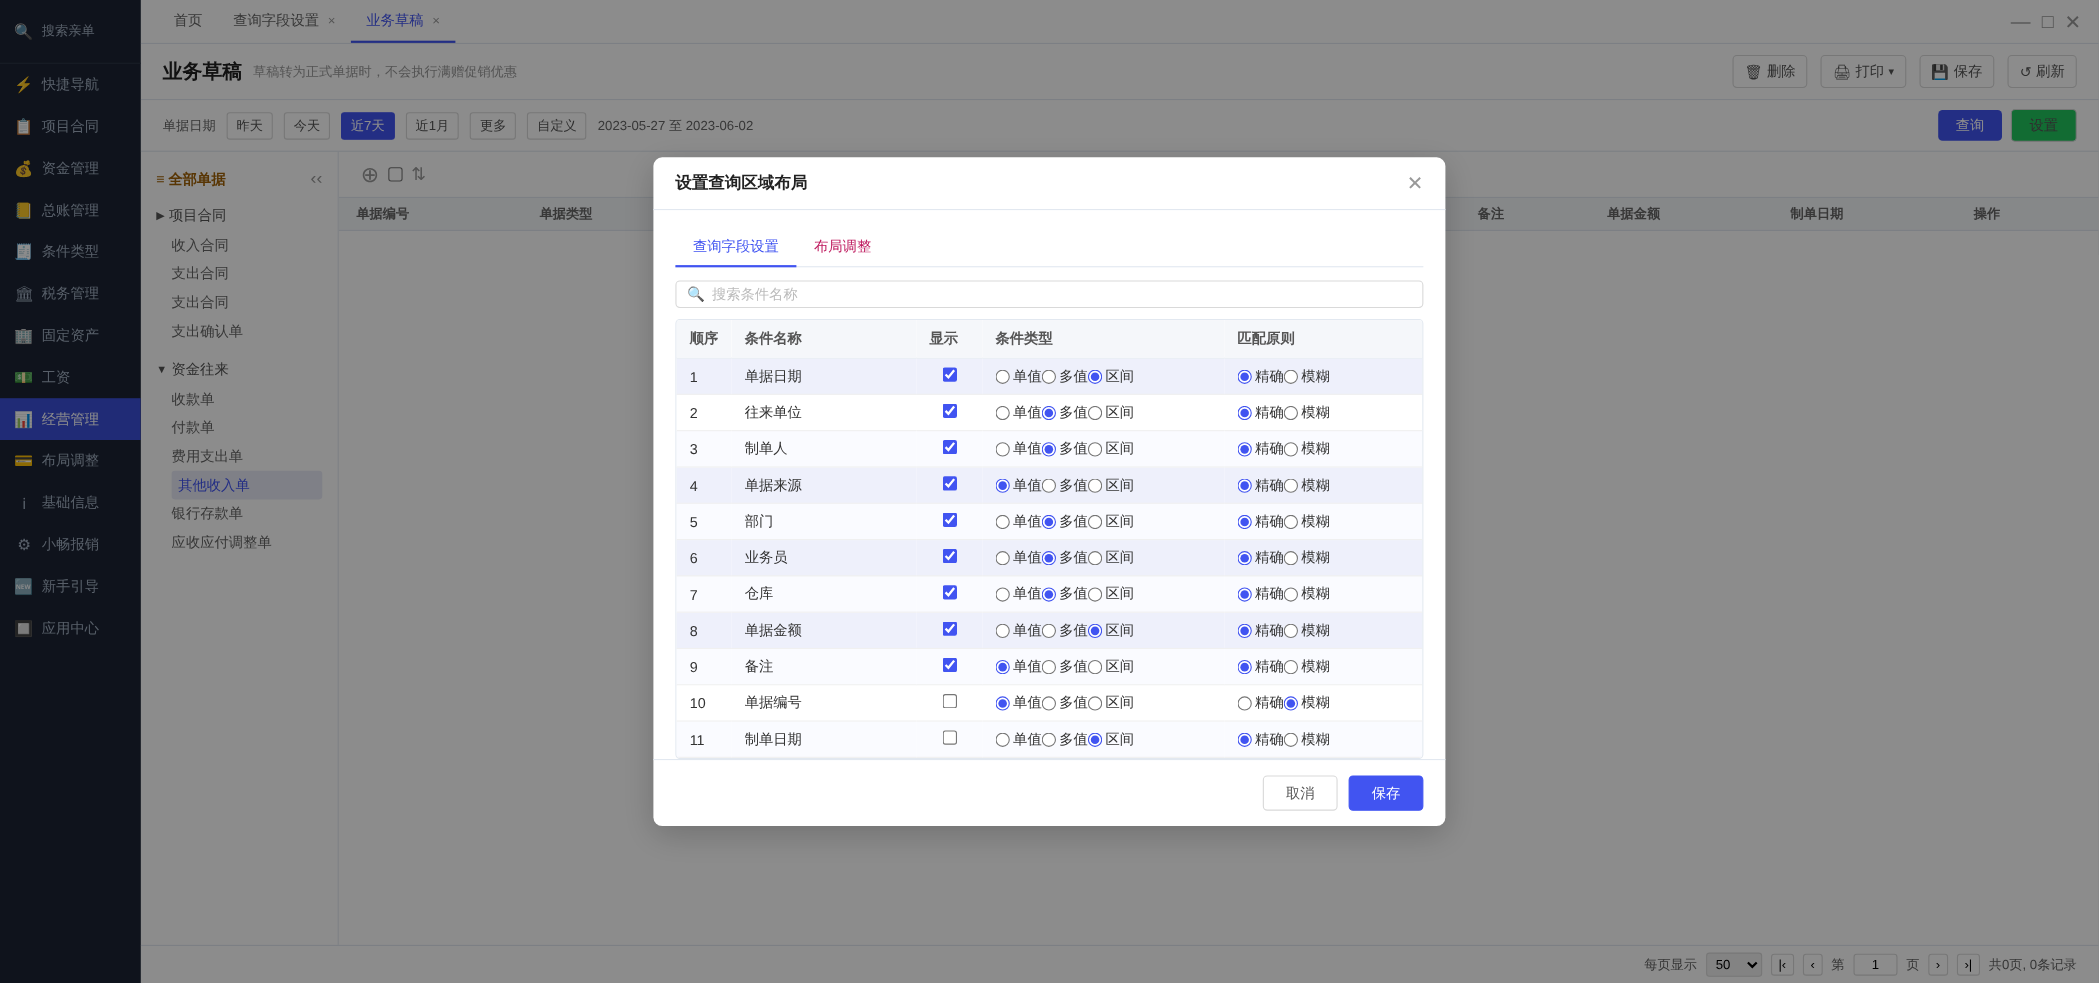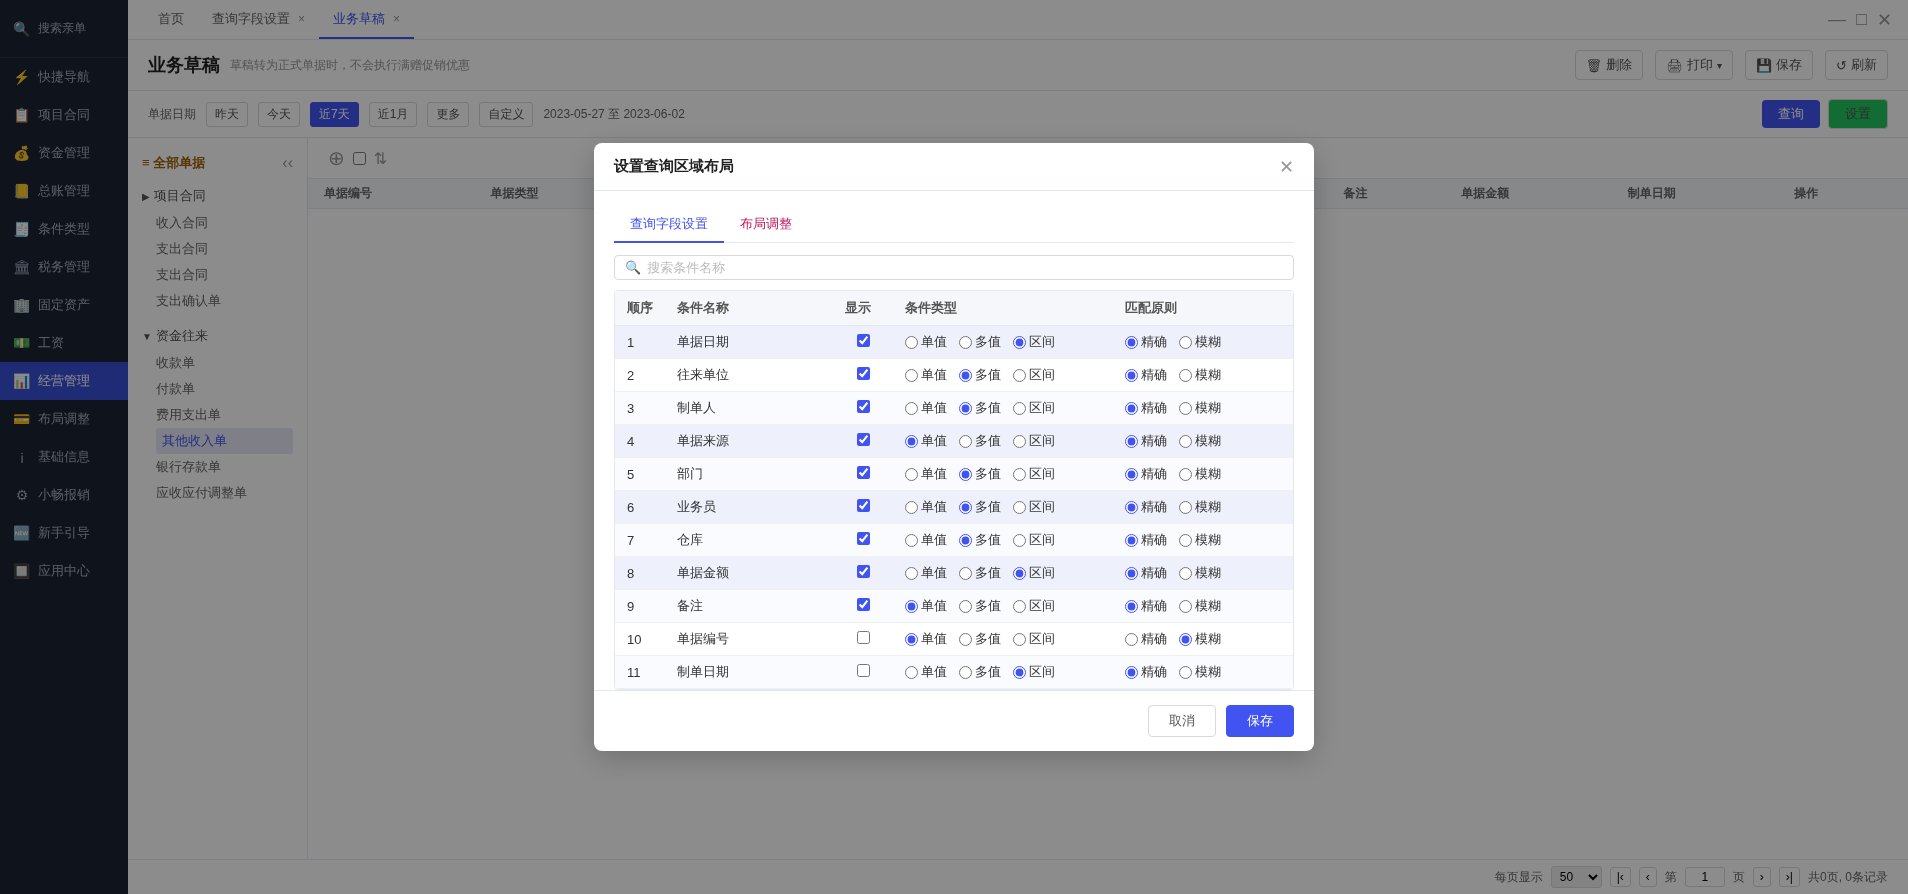--- a/index.html
+++ b/index.html
@@ -70,21 +70,21 @@
 
     
     .config-table { flex: 1; overflow-y: auto; border: 1px solid #e2e8f0; border-radius: 4px; }
     .config-table table { width: 100%; border-collapse: collapse; font-size: 13px; }
     .config-table thead th { background: #f5f7fa; padding: 8px 12px; text-align: left; font-weight: 600; color: #555; border-bottom: 1px solid #e2e8f0; position: sticky; top: 0; z-index: 1; }
     .config-table tbody tr { border-bottom: 1px solid #f0f0f0; }
     .config-table tbody tr:nth-child(odd) { background: #fafbff; }
     .config-table tbody tr:nth-child(even) { background: #fff; }
     .config-table tbody tr.selected-row { background: #eef0fb !important; }
     .config-table tbody td { padding: 7px 12px; vertical-align: middle; }
-    .radio-group { display: flex; align-items: center; gap: 12px; }
+    .radio-group { display: flex; align-items: center; gap: 0; }
     .radio-item { display: flex; align-items: center; gap: 3px; cursor: pointer; }
     .radio-item input[type="radio"] { accent-color: #4154f1; cursor: pointer; }
 
     
     .dialog-footer { display: flex; justify-content: flex-end; gap: 10px; padding: 14px 20px; border-top: 1px solid #e2e8f0; }
     .btn-cancel { padding: 6px 20px; border: 1px solid #d9d9d9; border-radius: 4px; background: #fff; cursor: pointer; font-size: 13px; color: #555; }
     .btn-save { padding: 6px 20px; border: 1px solid #4154f1; border-radius: 4px; background: #4154f1; cursor: pointer; font-size: 13px; color: #fff; }
 
     
     ::-webkit-scrollbar { width: 6px; height: 6px; }

